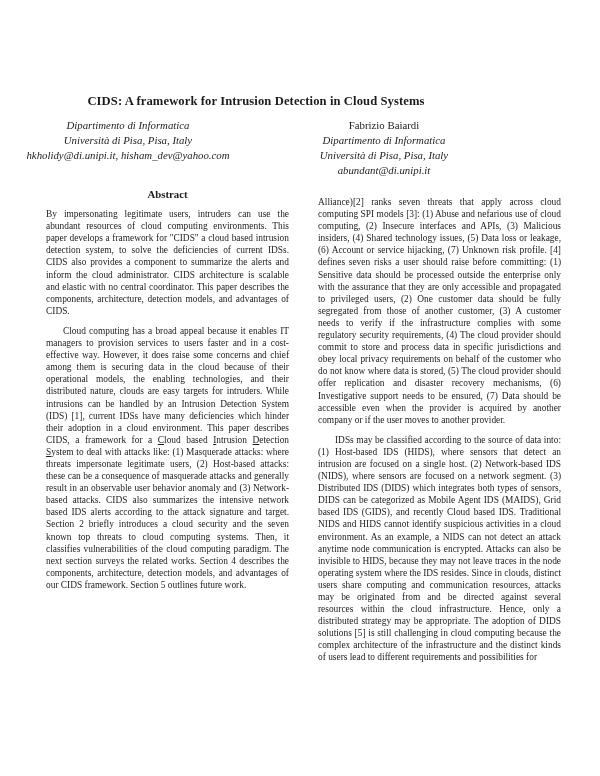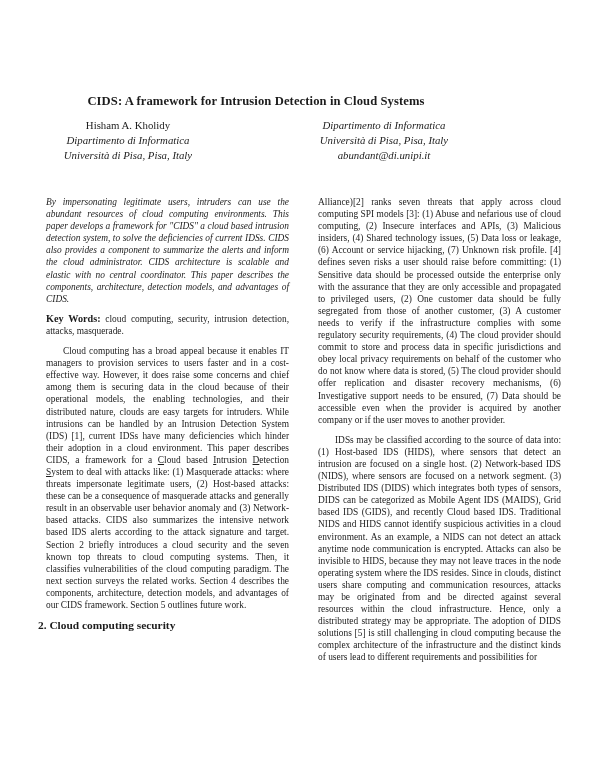--- a/index.html
+++ b/index.html
@@ -58,21 +58,20 @@
     line-height: 12.1px;
     text-align: justify;
   }
   .abstract-heading {
     text-align: center;
     font-weight: bold;
     font-size: 10.8px;
     margin: 0 0 5px 0;
   }
   .abstract-body {
-    font-style: italic;
     margin: 0 0 11px 0;
   }
   .keywords {
     margin: 0 0 10px 0;
   }
   .keywords .kw-label {
     font-weight: bold;
     font-size: 10.2px;
   }
   h2.section-heading {
@@ -96,42 +95,42 @@
 </head>
 <body>
 
 <div class="page">
 
   <div class="header">
     <h1 class="title">CIDS: A framework for Intrusion Detection in Cloud Systems</h1>
 
     <div class="authors">
       <div class="author">
-        <div class="name">Hisham A. Kholidy</div>
         <div class="affil">Dipartimento di Informatica</div>
         <div class="affil">Università di Pisa, Pisa, Italy</div>
+        <div class="email">hkholidy@di.unipi.it, hisham_dev@yahoo.com</div>
       </div>
       <div class="author">
+        <div class="name">Fabrizio Baiardi</div>
         <div class="affil">Dipartimento di Informatica</div>
         <div class="affil">Università di Pisa, Pisa, Italy</div>
         <div class="email">abundant@di.unipi.it</div>
       </div>
     </div>
   </div>
 
   <div class="columns">
 
     <div class="col">
+      <div class="abstract-heading">Abstract</div>
       <p class="abstract-body body-para">By impersonating legitimate users, intruders can use the abundant resources of cloud computing environments. This paper develops a framework for "CIDS" a cloud based intrusion detection system, to solve the deficiencies of current IDSs. CIDS also provides a component to summarize the alerts and inform the cloud administrator. CIDS architecture is scalable and elastic with no central coordinator. This paper describes the components, architecture, detection models, and advantages of CIDS.</p>
 
-      <p class="keywords body-para"><span class="kw-label">Key Words:</span> <span>cloud computing, security, intrusion detection, attacks, masquerade.</span></p>
 
       <p class="body-para indent"><span>Cloud computing has a broad appeal because it enables IT managers to provision services to users faster and in a cost-effective way. However, it does raise some concerns and chief among them is securing data in the cloud because of their operational models, the enabling technologies, and their distributed nature, clouds are easy targets for intruders. While intrusions can be handled by an Intrusion Detection System (IDS) [1], current IDSs have many deficiencies which hinder their adoption in a cloud environment. This paper describes CIDS, a framework for a </span><span class="u">C</span><span>loud based </span><span class="u">I</span><span>ntrusion </span><span class="u">D</span><span>etection </span><span class="u">S</span><span>ystem to deal with attacks like: (1) Masquerade attacks: where threats impersonate legitimate users, (2) Host-based attacks: these can be a consequence of masquerade attacks and generally result in an observable user behavior anomaly and (3) Network-based attacks. CIDS also summarizes the intensive network based IDS alerts according to the attack signature and target. Section 2 briefly introduces a cloud security and the seven known top threats to cloud computing systems. Then, it classifies vulnerabilities of the cloud computing paradigm. The next section surveys the related works. Section 4 describes the components, architecture, detection models, and advantages of our CIDS framework. Section 5 outlines future work.</span></p>
 
-      <h2 class="section-heading">2. Cloud computing security</h2>
     </div>
 
     <div class="col">
       <p class="body-para">Alliance)[2] ranks seven threats that apply across cloud computing SPI models [3]: (1) Abuse and nefarious use of cloud computing, (2) Insecure interfaces and APIs, (3) Malicious insiders, (4) Shared technology issues, (5) Data loss or leakage, (6) Account or service hijacking, (7) Unknown risk profile. [4] defines seven risks a user should raise before committing: (1) Sensitive data should be processed outside the enterprise only with the assurance that they are only accessible and propagated to privileged users, (2) One customer data should be fully segregated from those of another customer, (3) A customer needs to verify if the infrastructure complies with some regulatory security requirements, (4) The cloud provider should commit to store and process data in specific jurisdictions and obey local privacy requirements on behalf of the customer who do not know where data is stored, (5) The cloud provider should offer replication and disaster recovery mechanisms, (6) Investigative support needs to be ensured, (7) Data should be accessible even when the provider is acquired by another company or if the user moves to another provider.</p>
 
       <p class="body-para indent">IDSs may be classified according to the source of data into: (1) Host-based IDS (HIDS), where sensors that detect an intrusion are focused on a single host. (2) Network-based IDS (NIDS), where sensors are focused on a network segment. (3) Distributed IDS (DIDS) which integrates both types of sensors, DIDS can be categorized as Mobile Agent IDS (MAIDS), Grid based IDS (GIDS), and recently Cloud based IDS. Traditional NIDS and HIDS cannot identify suspicious activities in a cloud environment. As an example, a NIDS can not detect an attack anytime node communication is encrypted. Attacks can also be invisible to HIDS, because they may not leave traces in the node operating system where the IDS resides. Since in clouds, distinct users share computing and communication resources, attacks may be originated from and be directed against several resources within the cloud infrastructure. Hence, only a distributed strategy may be appropriate. The adoption of DIDS solutions [5] is still challenging in cloud computing because the complex architecture of the infrastructure and the distinct kinds of users lead to different requirements and possibilities for</p>
     </div>
 
   </div>
 

